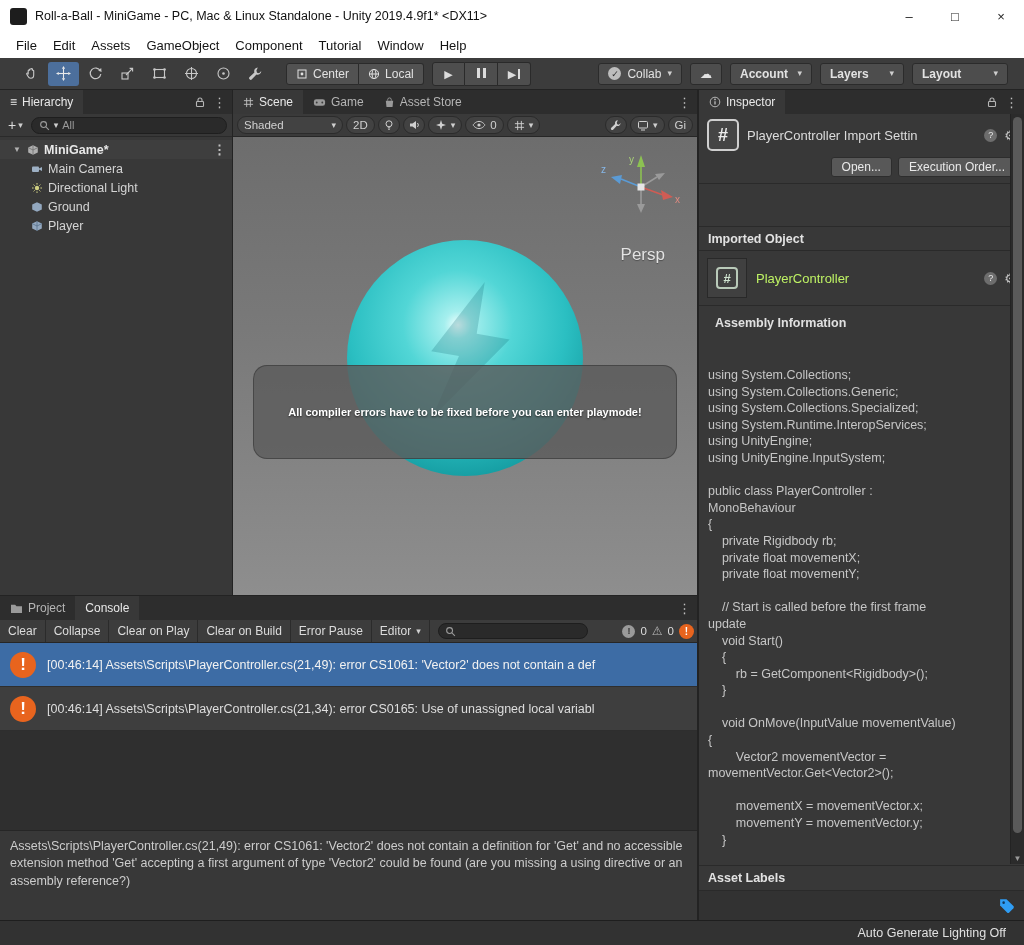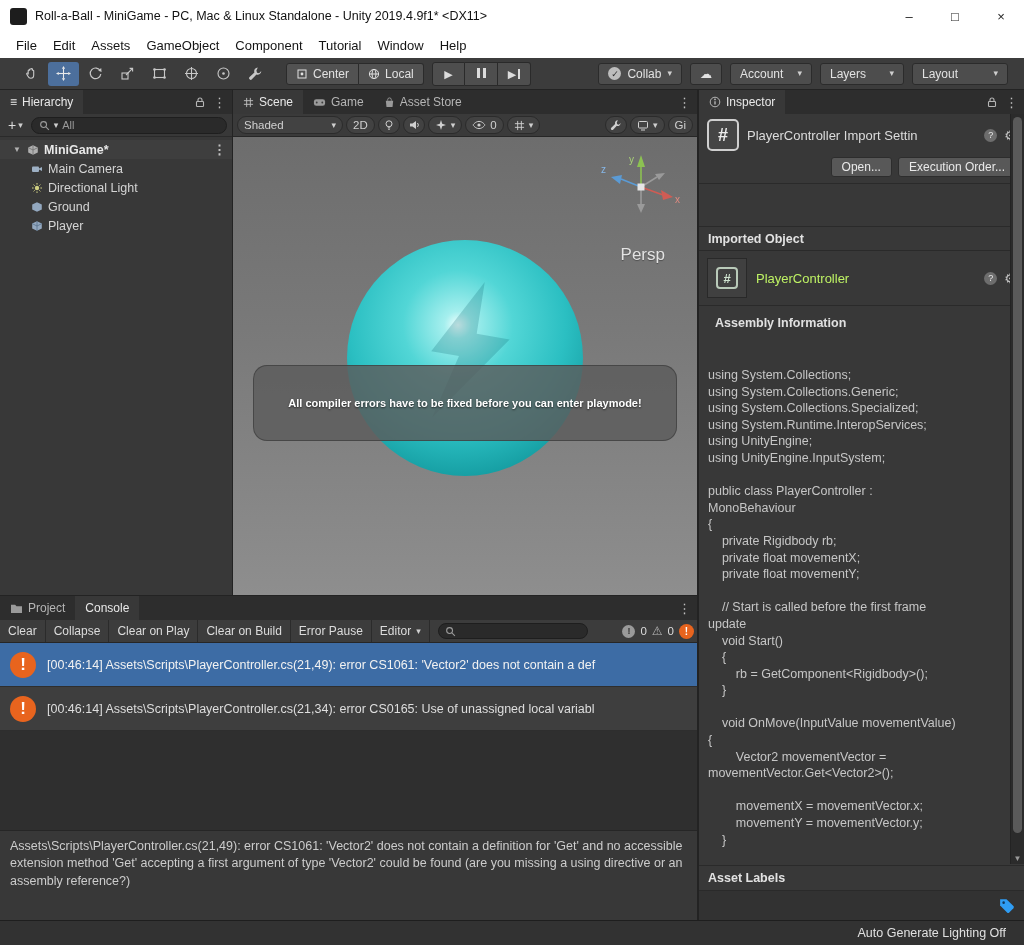--- a/index.html
+++ b/index.html
@@ -28,21 +28,21 @@
   .seg-btn.first { border-radius:3px 0 0 3px; }
   .seg-btn.last { border-radius:0 3px 3px 0; border-left:none; }
   .play-group { position:absolute; left:432px; top:4px; display:flex; }
   .play-btn { width:33px; height:24px; background:#4e4e4e; border:1px solid #2a2a2a; display:flex; align-items:center; justify-content:center; color:#dcdcdc; font-size:11px; }
   .play-btn.b1 { border-radius:3px 0 0 3px; } .play-btn.b3 { border-radius:0 3px 3px 0; }
   .play-btn + .play-btn { border-left:none; }
   .pausebars i { display:inline-block; width:3px; height:10px; background:#dcdcdc; margin:0 1.5px; }
   .stepbar { display:inline-block; width:2px; height:10px; background:#dcdcdc; margin-left:2px; }
   .tb-right { margin-left:auto; display:flex; align-items:center; gap:8px; }
   .drop-btn { height:22px; background:#4d4d4d; border:1px solid #2b2b2b; border-radius:3px; display:flex; align-items:center; gap:6px; padding:0 9px; font-size:12px; color:#e2e2e2; }
-  .drop-btn .grow { flex:1; }
+  .drop-btn .grow { flex:1;font-weight:bold; }
   .w-account { width:82px; } .w-layers { width:84px; } .w-layout { width:96px; }
   .caret { font-size:9px; color:#cfcfcf; line-height:1; }
   .check-circle { width:13px; height:13px; border-radius:50%; background:#bdbdbd; color:#2e2e2e; font-size:9px; display:flex; align-items:center; justify-content:center; }
 
   
   .panel { position:absolute; background:#383838; }
   #hierarchy { left:0; top:90px; width:233px; height:505px; border-right:1px solid #232323; }
   #sceneview { left:233px; top:90px; width:465px; height:505px; border-right:1px solid #232323; }
   #consolep  { left:0; top:595px; width:698px; height:325px; border-top:1px solid #232323; border-right:1px solid #232323; }
   #inspector { left:698px; top:90px; width:326px; height:830px; display:flex; flex-direction:column; }
@@ -66,21 +66,21 @@
   
   .s-toolbar { height:23px; background:#3a3a3a; border-bottom:1px solid #262626; display:flex; align-items:center; gap:3px; padding:0 4px; font-size:11.5px; color:#d0d0d0; overflow:hidden; }
   .sbtn { height:18px; display:flex; align-items:center; gap:4px; padding:0 6px; background:#424242; border:1px solid #2b2b2b; border-radius:9px; flex:none; }
   .sbtn.icon-only { padding:0 4px; }
   .shaded-dd { width:106px; justify-content:space-between; }
   .canvas { position:absolute; top:47px; left:0; right:0; bottom:0; overflow:hidden;
             background:linear-gradient(180deg,#6d6d6d 0%,#7a7a7a 45%,#8e8e8e 100%); }
   .sphere { position:absolute; left:114px; top:103px; width:236px; height:236px; border-radius:50%;
             background:radial-gradient(circle at 47% 36%, #eefffe 0%, #a5efee 7%, #52d6d6 28%, var(--sphere-teal,#2bbfc2) 55%, #12989d 82%, #0d868c 100%); }
   .bolt { position:absolute; left:28%; top:16%; width:46%; height:62%; transform:rotate(10deg); opacity:.5; }
-  .toast { position:absolute; left:20px; top:228px; width:424px; height:76px; border-radius:14px;
+  .toast { position:absolute; left:20px; top:228px; width:424px; height:94px; border-radius:14px;
            background:rgba(92,92,92,0.82); box-shadow:inset 0 0 0 1px rgba(40,40,40,.45);
            display:flex; align-items:center; justify-content:center; padding:0 26px; text-align:center; }
   .toast span { color:#fff; font-size:11px; font-weight:bold; text-shadow:0 1px 2px rgba(0,0,0,.65); }
   .gizmo { position:absolute; right:14px; top:14px; }
   .persp { position:absolute; right:32px; top:108px; font-size:17px; color:#e3e3e3; text-shadow:0 1px 1px rgba(0,0,0,.35); }
 
   
   .c-toolbar { height:23px; background:#3c3c3c; border-bottom:1px solid #262626; display:flex; align-items:center; font-size:12px; color:#dcdcdc; flex:none; }
   .cbtn { padding:0 8px; height:100%; display:flex; align-items:center; gap:5px; border-right:1px solid #2b2b2b; }
   .c-search { margin-left:8px; width:150px; height:16px; border-radius:8px; background:#2a2a2a; border:1px solid #1e1e1e; display:flex; align-items:center; padding:0 6px; color:#999; }

